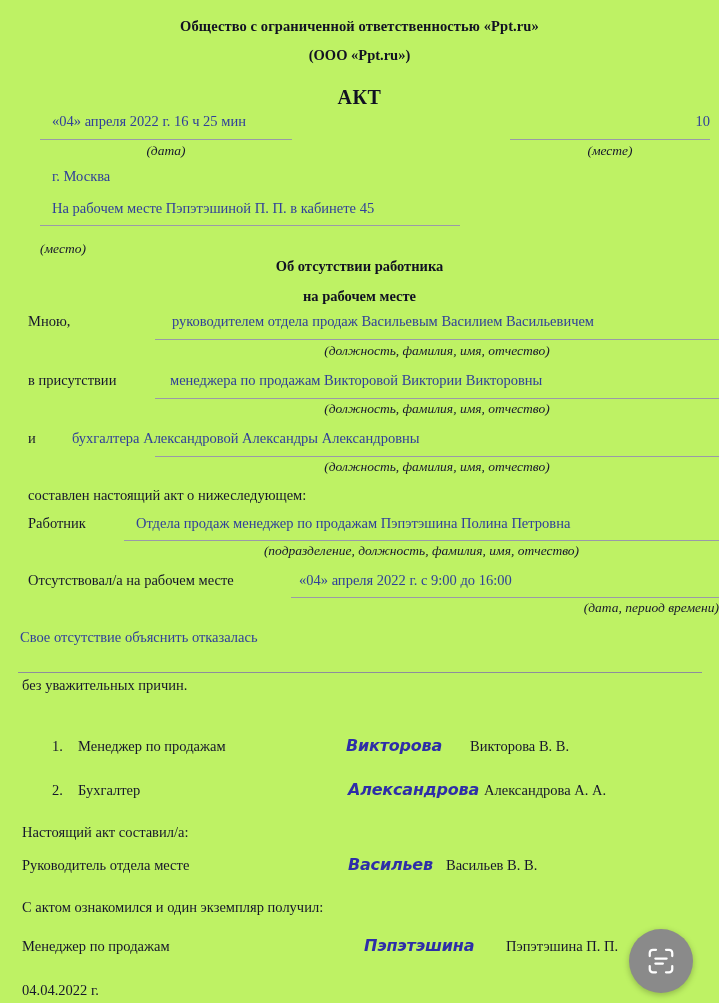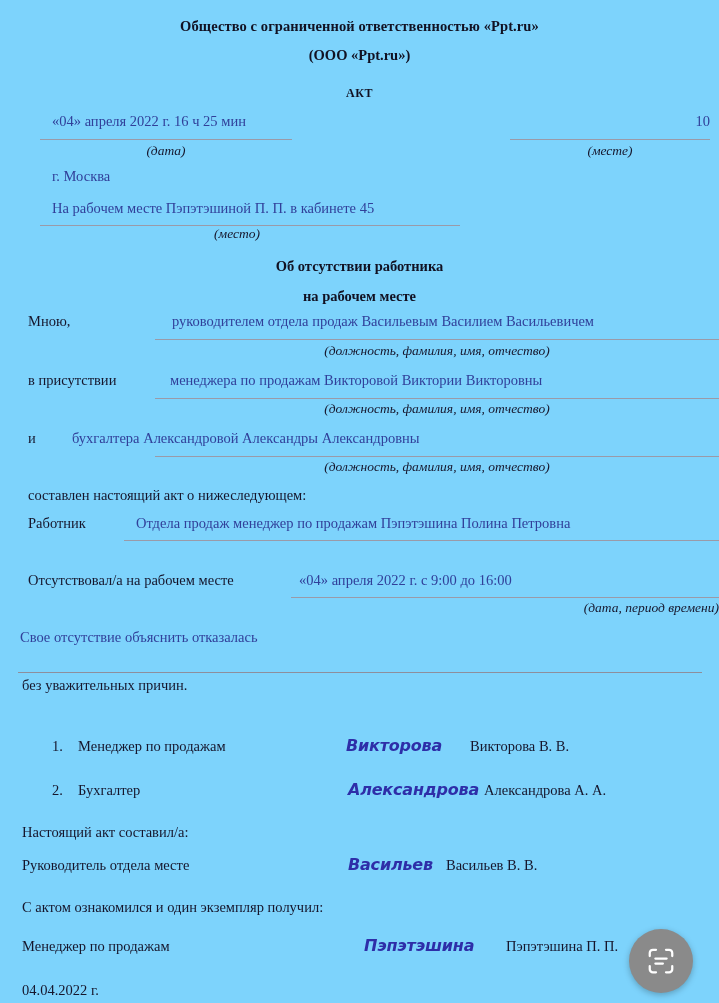--- a/index.html
+++ b/index.html
@@ -8,21 +8,21 @@
     background: #ffffff;
   }
   body {
     font-family: "Liberation Serif", "DejaVu Serif", serif;
     color: #1a1a2e;
   }
   #page {
     position: relative;
     width: 719px;
     height: 1003px;
-    background: #7dd3fc;
+    background: #bef264;
     overflow: hidden;
   }
 
   
   .abs { position: absolute; white-space: nowrap; }
 
   .org-title {
     left: 0; right: 0;
     text-align: center;
     font-weight: bold;
@@ -34,21 +34,21 @@
     left: 0; right: 0;
     text-align: center;
     font-weight: bold;
     font-size: 14.5px;
     color: #111122;
   }
   .doc-kind {
     left: 0; right: 0;
     text-align: center;
     font-weight: bold;
-    font-size: 12px;
+    font-size: 20px;
     color: #111122;
     letter-spacing: .6px;
   }
 
   .field-val {
     font-size: 14.5px;
     color: #31409a;
   }
   .label-txt {
     font-size: 14.5px;
@@ -123,21 +123,21 @@
   <div class="abs hint" style="left:40px; top:143px; width:252px; text-align:center;">(дата)</div>
 
   <div class="abs field-val" style="left:510px; top:113px; width:200px; text-align:right;">10</div>
   <div class="rule" style="left:510px; top:139px; width:200px;"></div>
   <div class="abs hint" style="left:510px; top:143px; width:200px; text-align:center;">(месте)</div>
 
   <div class="abs field-val" style="left:52px; top:168px;">г. Москва</div>
 
   <div class="abs field-val" style="left:52px; top:200px;">На рабочем месте Пэпэтэшиной П. П. в кабинете 45</div>
   <div class="rule" style="left:40px; top:225px; width:420px;"></div>
-  <div class="abs hint" style="left:40px; top:226px; width:220px; text-align:right;">(место)</div>
+  <div class="abs hint" style="left:40px; top:241px; width:220px; text-align:left;">(место)</div>
 
   <div class="abs subject" style="top:258px;">Об отсутствии работника</div>
   <div class="abs subject" style="top:288px;">на рабочем месте</div>
 
   <div class="abs label-txt" style="left:28px; top:313px;">Мною,</div>
   <div class="abs field-val" style="left:172px; top:313px;">руководителем отдела продаж Васильевым Василием Васильевичем</div>
   <div class="rule" style="left:155px; top:339px; width:564px;"></div>
   <div class="abs hint" style="left:155px; top:343px; width:564px; text-align:center;">(должность, фамилия, имя, отчество)</div>
 
   <div class="abs label-txt" style="left:28px; top:372px;">в присутствии</div>
@@ -148,20 +148,21 @@
   <div class="abs label-txt" style="left:28px; top:430px;">и</div>
   <div class="abs field-val" style="left:72px; top:430px;">бухгалтера Александровой Александры Александровны</div>
   <div class="rule" style="left:155px; top:456px; width:564px;"></div>
   <div class="abs hint" style="left:155px; top:459px; width:564px; text-align:center;">(должность, фамилия, имя, отчество)</div>
 
   <div class="abs label-txt" style="left:28px; top:487px;">составлен настоящий акт о нижеследующем:</div>
 
   <div class="abs label-txt" style="left:28px; top:515px;">Работник</div>
   <div class="abs field-val" style="left:136px; top:515px;">Отдела продаж менеджер по продажам Пэпэтэшина Полина Петровна</div>
   <div class="rule" style="left:124px; top:540px; width:595px;"></div>
+  <div class="abs hint" style="left:124px; top:543px; width:595px; text-align:center;">(подразделение, должность,  фамилия, имя, отчество)</div>
 
   <div class="abs label-txt" style="left:28px; top:572px;">Отсутствовал/а на рабочем месте</div>
   <div class="abs field-val" style="left:299px; top:572px;">«04» апреля 2022 г.   с 9:00 до 16:00</div>
   <div class="rule" style="left:291px; top:597px; width:428px;"></div>
   <div class="abs hint" style="left:291px; top:600px; width:428px; text-align:right;">(дата,  период времени)</div>
 
   <div class="abs field-val" style="left:20px; top:629px;">Свое отсутствие объяснить отказалась</div>
   <div class="rule-strong" style="left:18px; top:672px; width:684px; height:1.4px;"></div>
 
   <div class="abs label-txt" style="left:22px; top:677px;">без уважительных причин.</div>

